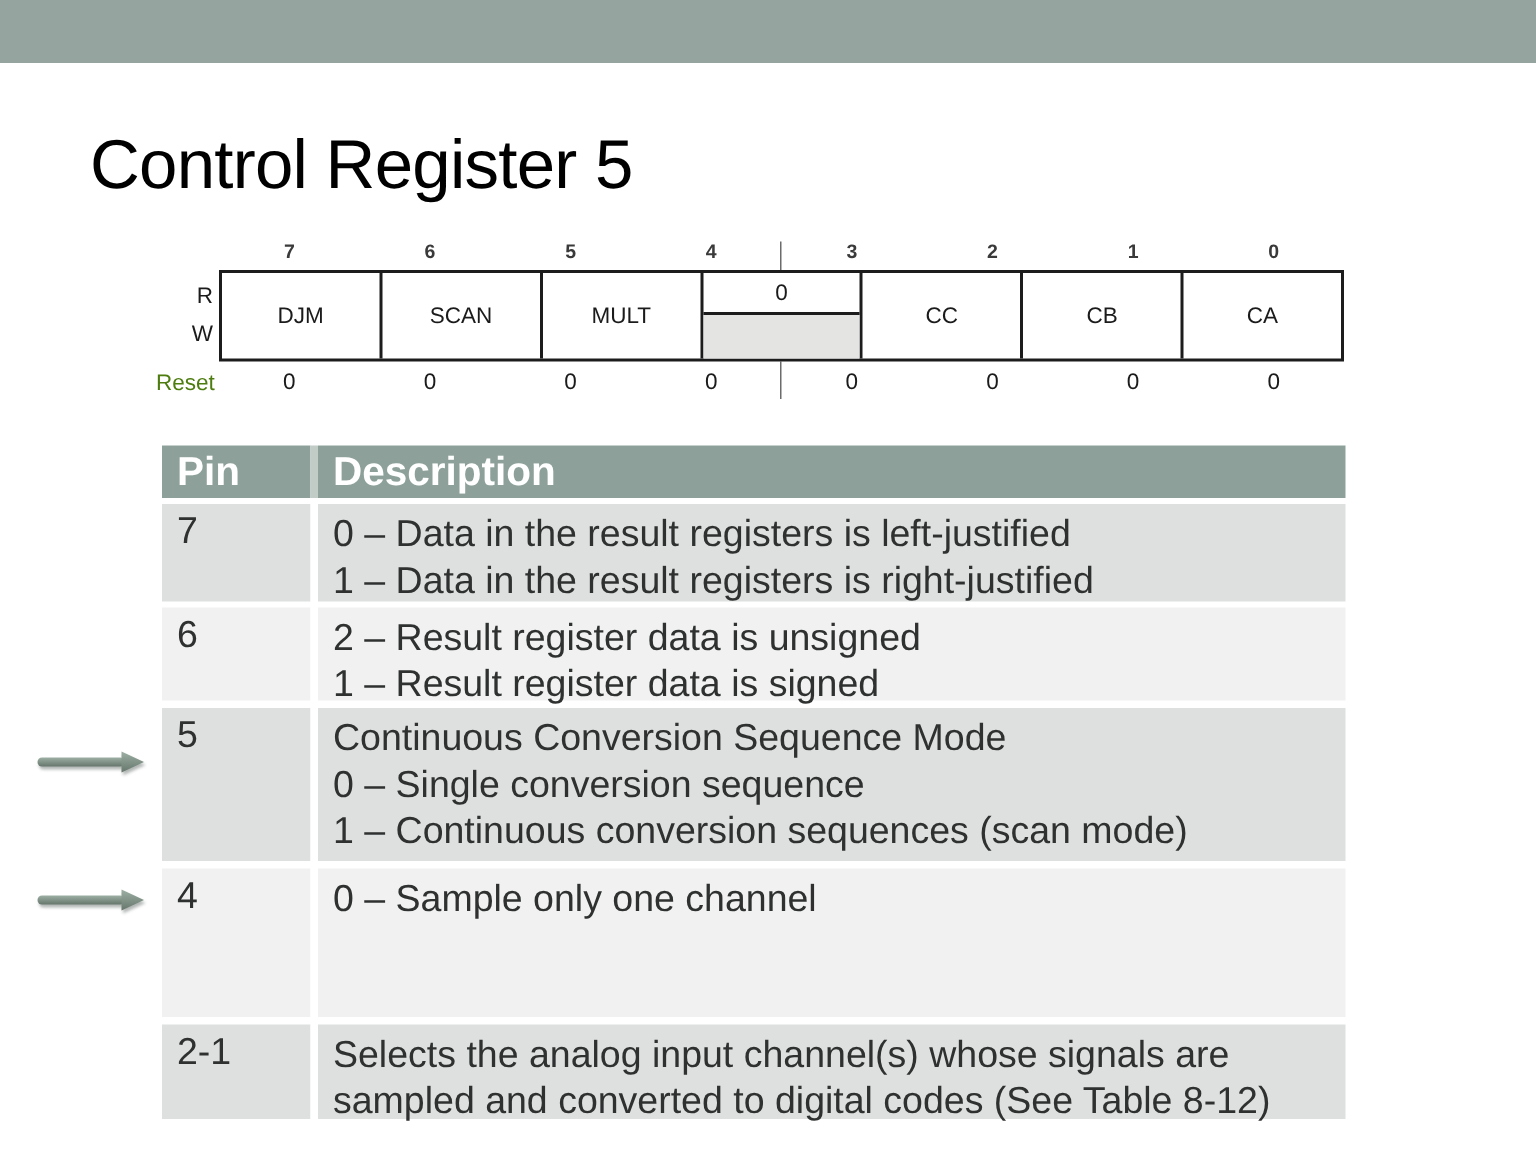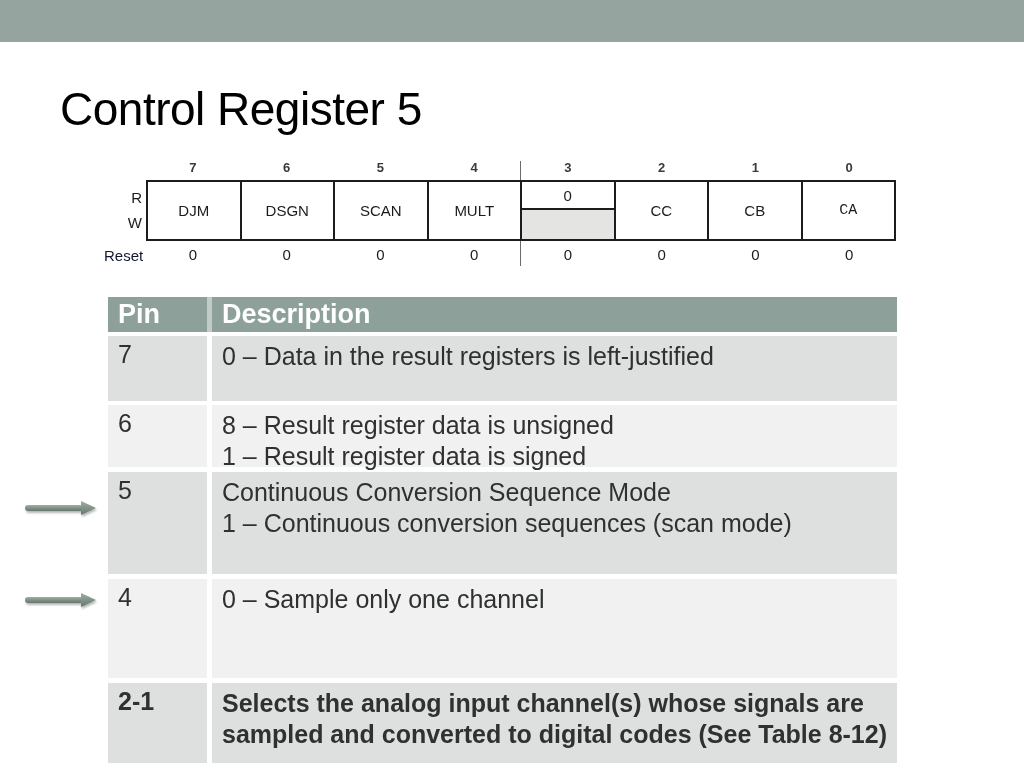--- a/index.html
+++ b/index.html
@@ -14,46 +14,46 @@
                color:#000000;letter-spacing:-0.5px;white-space:nowrap;}
 
   
   .reg-bitnums{position:absolute;left:146px;top:160px;width:750px;height:15px;display:flex;}
   .reg-bitnums span{flex:1;text-align:center;font-size:13px;line-height:15px;color:#3a3a3a;font-weight:bold;}
   .reg-vline{position:absolute;left:520px;top:161px;width:1px;height:105px;background:#6b6b6b;}
   .reg-box{position:absolute;left:146px;top:180px;width:750px;height:61px;
            border:2px solid #1c1c1c;box-sizing:border-box;display:flex;background:#ffffff;}
   .reg-cell{flex:1;border-right:2px solid #1c1c1c;display:flex;align-items:center;justify-content:center;
             font-size:15px;color:#1b1b1b;}
-  .reg-cell:last-child{border-right:none;font-family:Liberation Mono, monospace;}
+  .reg-cell:last-child{border-right:none;}
   .reg-cell.split{flex-direction:column;align-items:stretch;padding:0;}
   .split-read{height:26px;display:flex;align-items:center;justify-content:center;
               border-bottom:2px solid #1c1c1c;}
   .split-write{flex:1;background:#e4e5e3;}
   .reg-side{position:absolute;left:116px;width:26px;text-align:right;font-size:15px;color:#1b1b1b;}
   .reg-r{top:189px;} .reg-w{top:214px;}
-  .reg-reset-label{position:absolute;left:104px;top:247px;font-size:15px;color:#0f172a;}
+  .reg-reset-label{position:absolute;left:104px;top:247px;font-size:15px;color:#4d7c0f;}
   .reg-resets{position:absolute;left:146px;top:246px;width:750px;display:flex;}
   .reg-resets span{flex:1;text-align:center;font-size:15px;color:#1b1b1b;}
 
   
   .pin-table{position:absolute;left:108px;top:297px;width:789px;display:flex;
              flex-direction:column;}
   .t-row{display:flex;margin-bottom:4px;}
   .t-pin{width:99px;box-sizing:border-box;padding:4px 0 0 10px;font-size:25px;}
   .t-gap{width:5px;background:#ffffff;}
   .t-desc{flex:1;box-sizing:border-box;padding:5px 10px 17px 10px;font-size:25px;line-height:31px;}
   .t-head{height:35px;margin-bottom:4px;}
   .t-head .t-pin,.t-head .t-desc{background:#8da19a;color:#ffffff;font-weight:bold;
         font-size:27px;padding-top:0;line-height:35px;}
   .t-head .t-gap{background:#c2ccc7;}
   .band-dark .t-pin,.band-dark .t-desc{background:#dee0df;}
   .band-light .t-pin,.band-light .t-desc{background:#f0f1f0;}
   .r0{height:65px;} .r1{height:62px;margin-bottom:5px;} .r2{height:102px;margin-bottom:5px;}
-  .r3{height:99px;margin-bottom:5px;} .r4{height:80px;margin-bottom:0;font-weight:bold;}
+  .r3{height:99px;margin-bottom:5px;} .r4{height:63px;margin-bottom:0;}
 
   
   .pointer{position:absolute;left:24px;width:74px;height:18px;
            filter:drop-shadow(1px 2px 1px rgba(85,96,90,0.45));}
   .pointer.a1{top:499px;} .pointer.a2{top:591px;}
 </style>
 </head>
 <body>
 
 <div class="slide">
@@ -73,21 +73,20 @@
     <span>0</span>
   </div>
 
   <div class="reg-vline"></div>
 
   <div class="reg-side reg-r">R</div>
   <div class="reg-side reg-w">W</div>
 
   <div class="reg-box">
     <div class="reg-cell">DJM</div>
-    <div class="reg-cell">DSGN</div>
     <div class="reg-cell">SCAN</div>
     <div class="reg-cell">MULT</div>
     <div class="reg-cell split">
       <div class="split-read">0</div>
       <div class="split-write"></div>
     </div>
     <div class="reg-cell">CC</div>
     <div class="reg-cell">CB</div>
     <div class="reg-cell">CA</div>
   </div>
@@ -110,37 +109,39 @@
       <div class="t-pin">Pin</div>
       <div class="t-gap"></div>
       <div class="t-desc">Description</div>
     </div>
 
     <div class="t-row band-dark r0">
       <div class="t-pin">7</div>
       <div class="t-gap"></div>
       <div class="t-desc">
         <div>0 – Data in the result registers is left-justified</div>
+        <div>1 – Data in the result registers is right-justified</div>
       </div>
     </div>
 
     <div class="t-row band-light r1">
       <div class="t-pin">6</div>
       <div class="t-gap"></div>
       <div class="t-desc">
-        <div>8 – Result register data is unsigned</div>
+        <div>2 – Result register data is unsigned</div>
         <div>1 – Result register data is signed</div>
       </div>
     </div>
 
     <div class="t-row band-dark r2">
       <div class="t-pin">5</div>
       <div class="t-gap"></div>
       <div class="t-desc">
         <div>Continuous Conversion Sequence Mode</div>
+        <div>0 – Single conversion sequence</div>
         <div>1 – Continuous conversion sequences (scan mode)</div>
       </div>
     </div>
 
     <div class="t-row band-light r3">
       <div class="t-pin">4</div>
       <div class="t-gap"></div>
       <div class="t-desc">
         <div>0 – Sample only one channel</div>
       </div>

